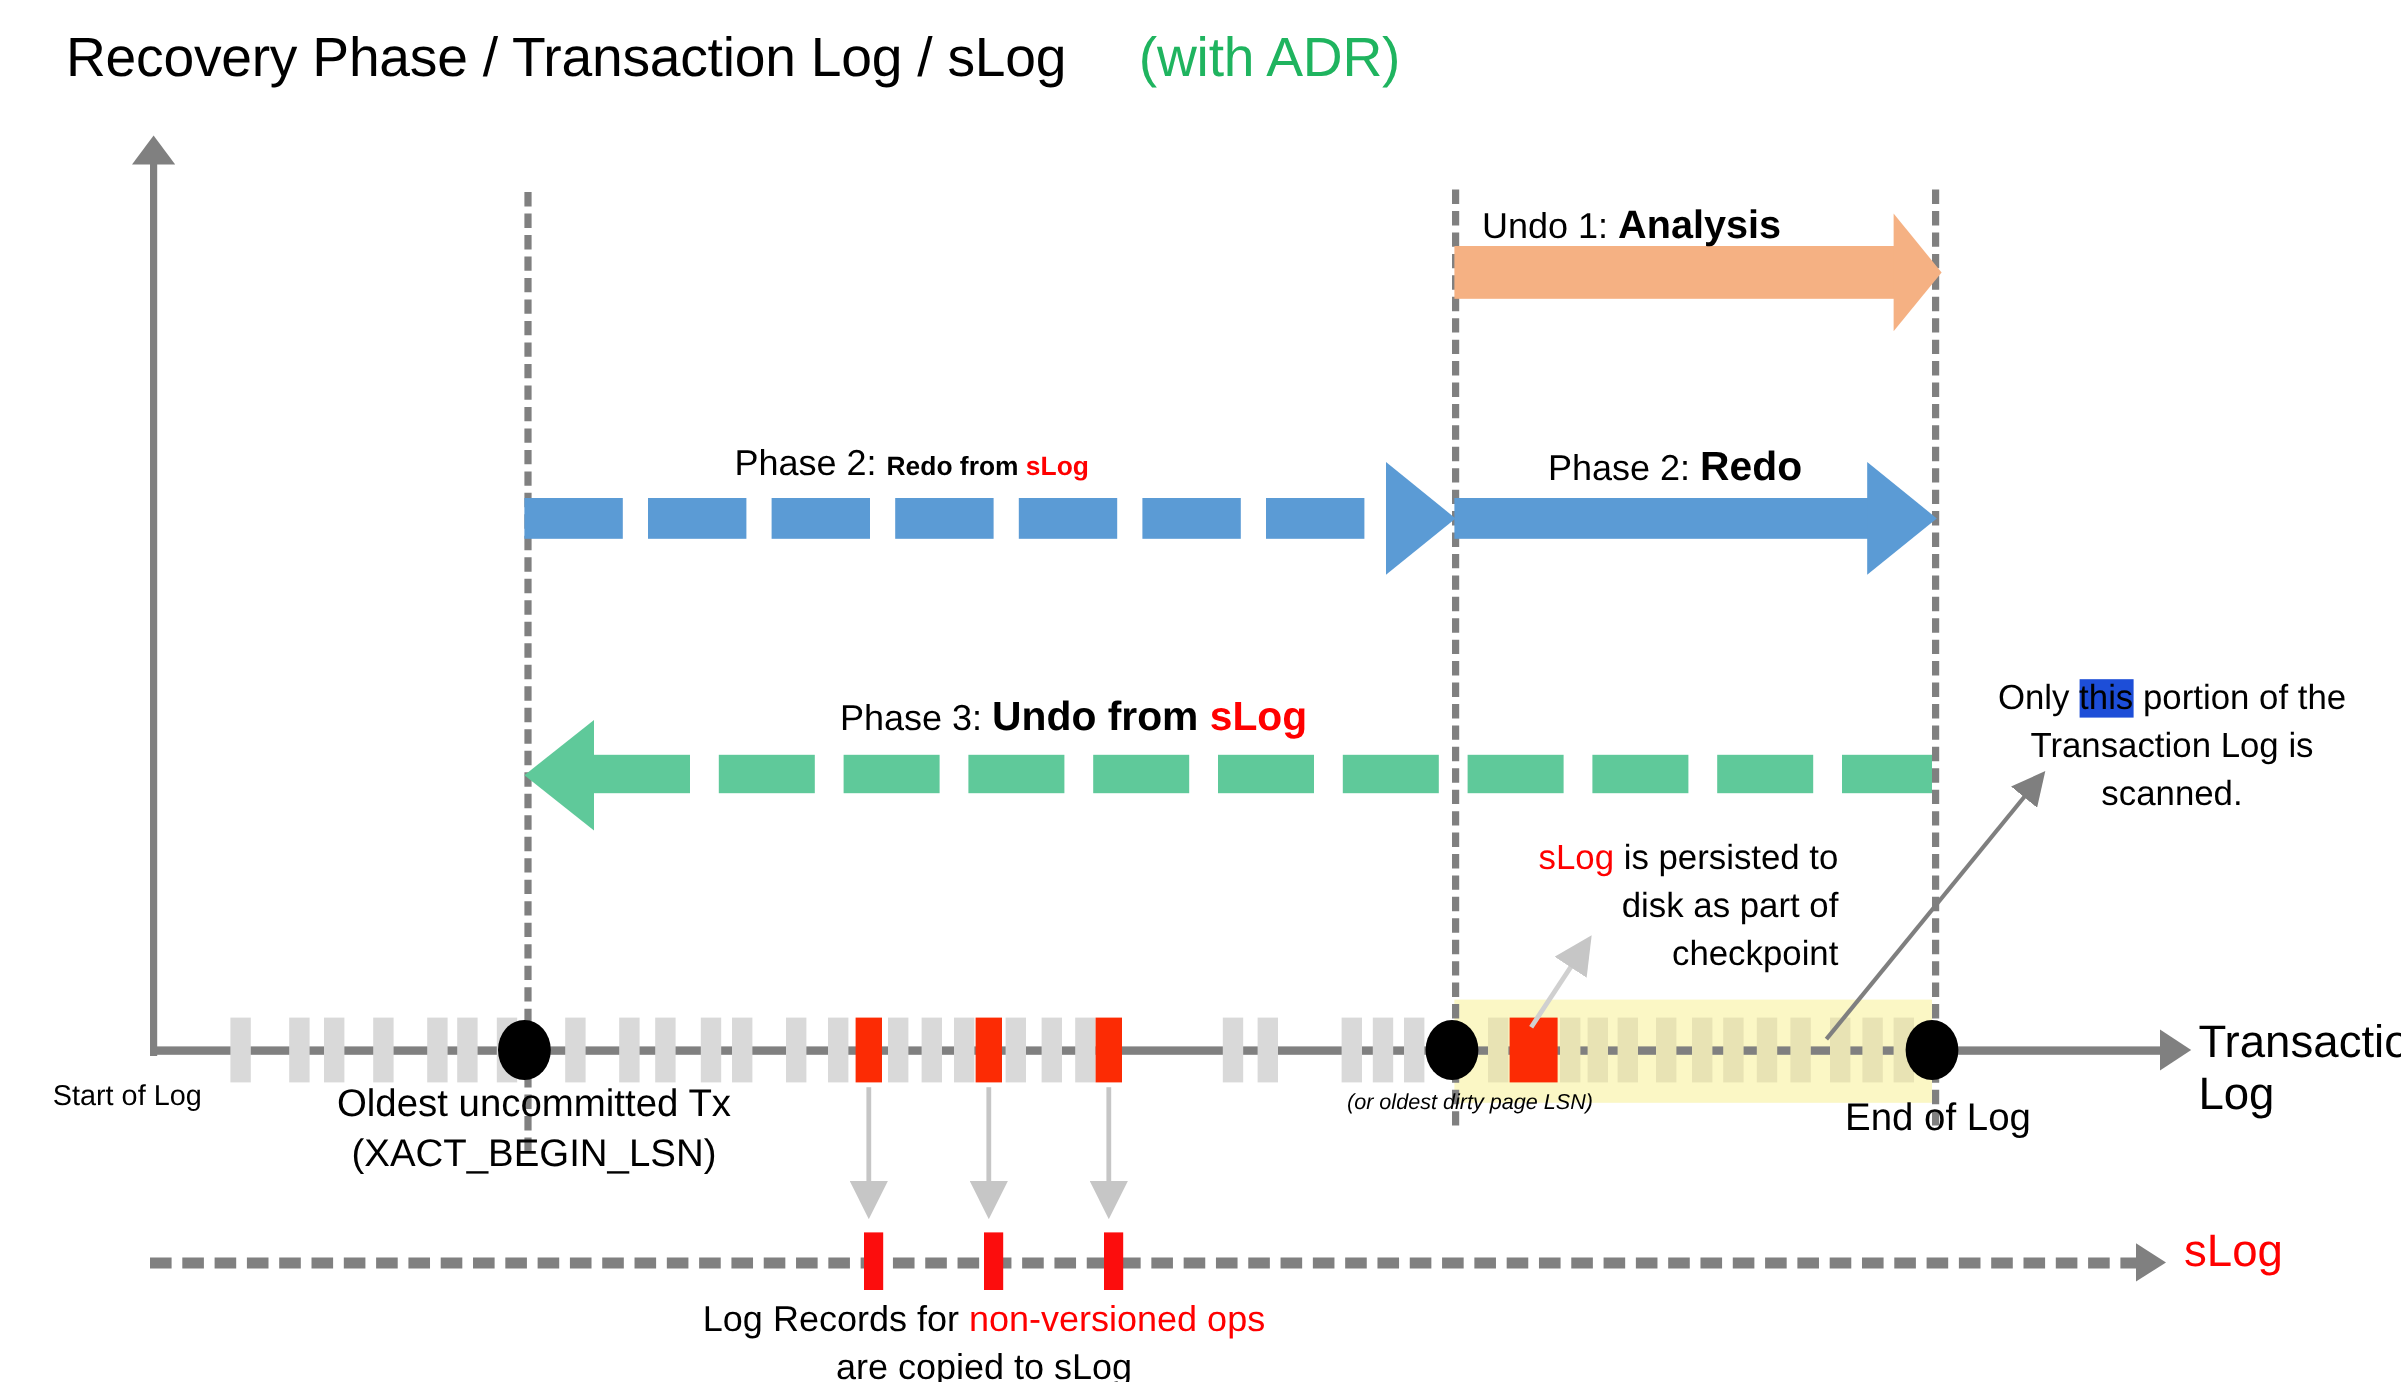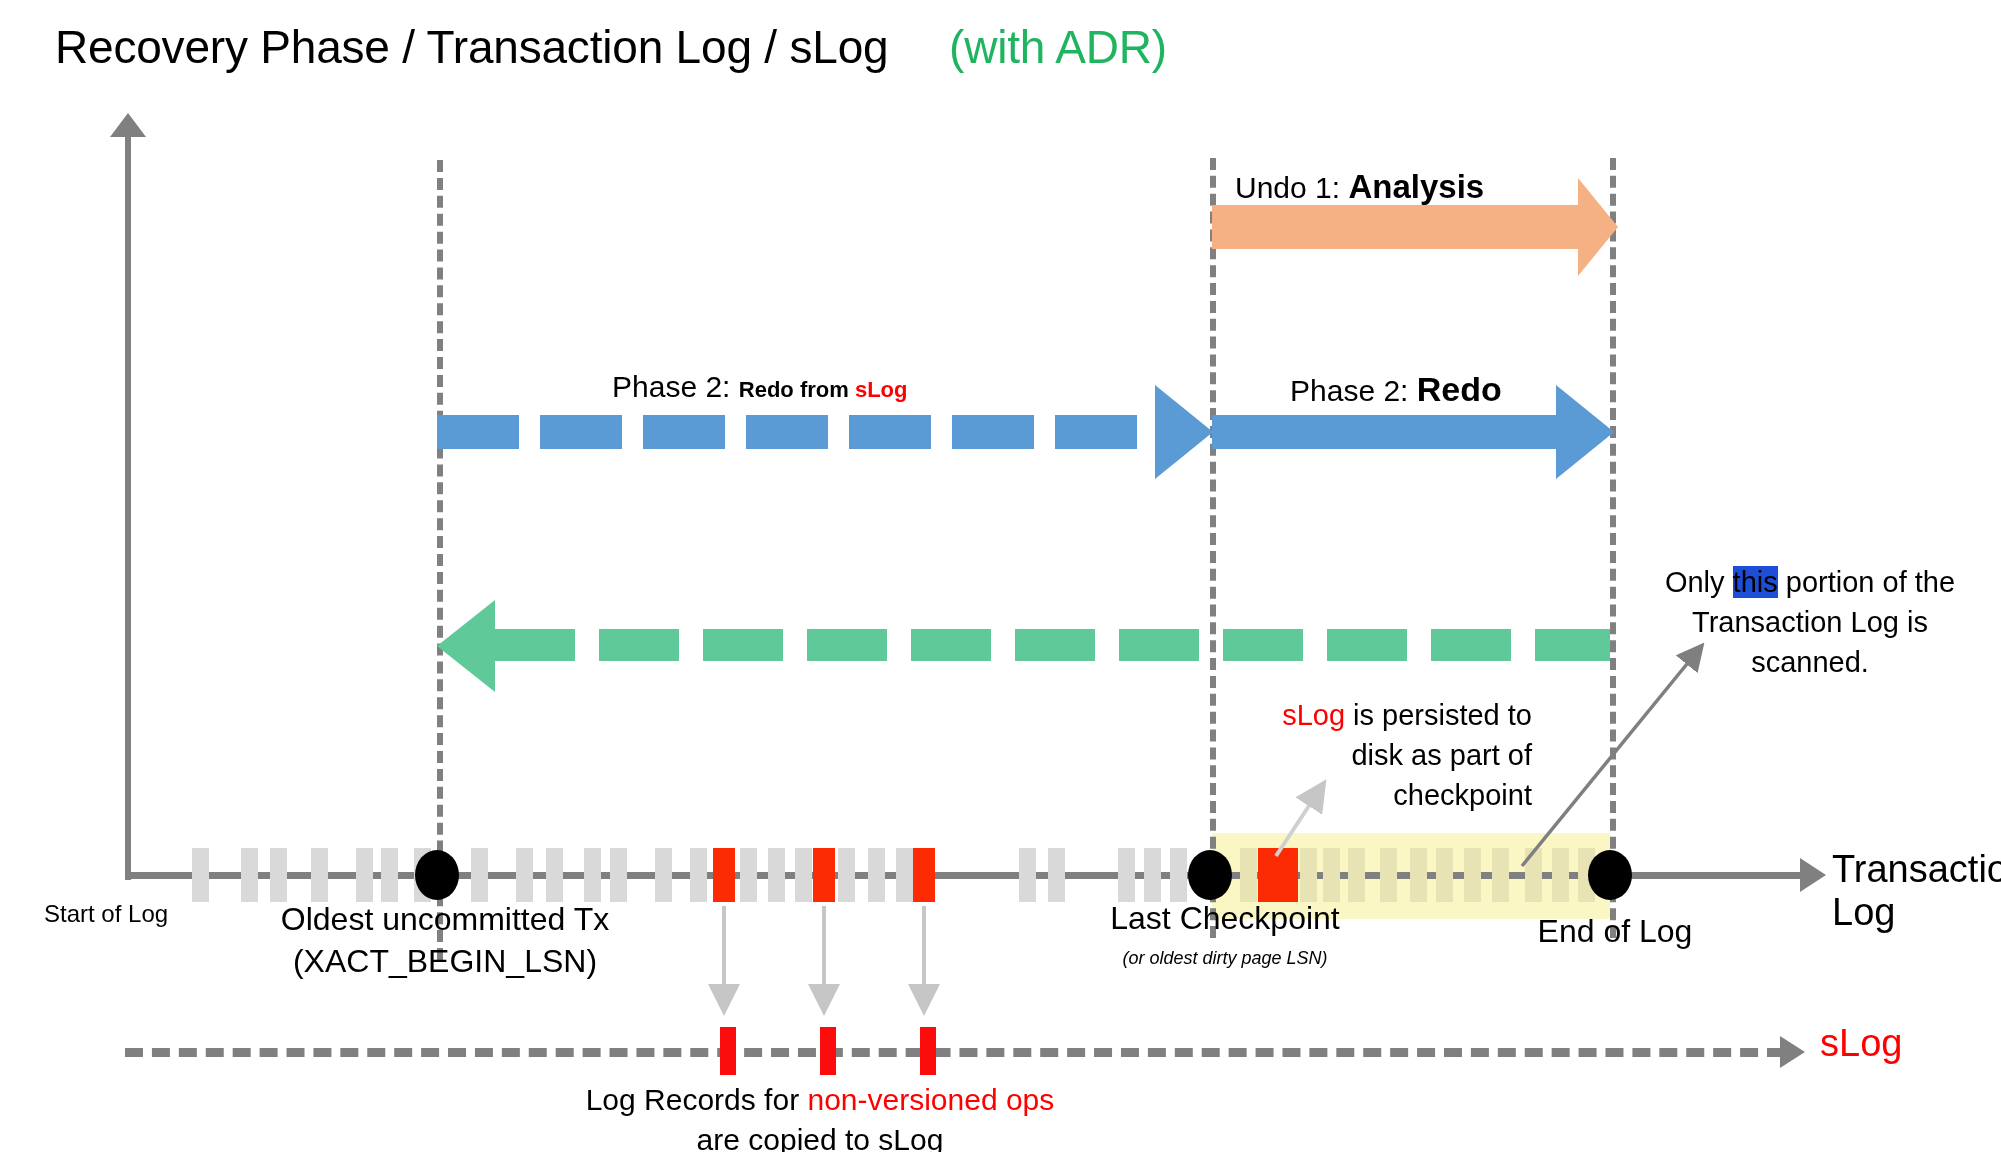--- a/index.html
+++ b/index.html
@@ -165,20 +165,21 @@
     <span class="dashseg" style="left: 208px; width: 80px; background: rgb(95, 201, 154);"></span>
     <span class="dashseg" style="left: 312px; width: 80px; background: rgb(95, 201, 154);"></span>
     <span class="dashseg" style="left: 416px; width: 80px; background: rgb(95, 201, 154);"></span>
     <span class="dashseg" style="left: 520px; width: 80px; background: rgb(95, 201, 154);"></span>
     <span class="dashseg" style="left: 624px; width: 80px; background: rgb(95, 201, 154);"></span>
     <span class="dashseg" style="left: 728px; width: 80px; background: rgb(95, 201, 154);"></span>
     <span class="dashseg" style="left: 832px; width: 80px; background: rgb(95, 201, 154);"></span>
     <span class="dashseg" style="left: 936px; width: 80px; background: rgb(95, 201, 154);"></span>
     <span class="dashseg" style="left: 1040px; width: 75px; background: rgb(95, 201, 154);"></span>
   </div>
+  <div class="abs nosel" id="ph3-label"><span>Phase 3: </span><b><span>Undo from </span><span class="redtxt">sLog</span></b></div>
 
   <div class="abs" id="tl-line"></div>
   <div class="abs" id="tl-head"></div>
 
   <div class="tick" style="left:192px;"></div>
   <div class="tick" style="left:241px;"></div>
   <div class="tick" style="left:270px;"></div>
   <div class="tick" style="left:311px;"></div>
   <div class="tick" style="left:356px;"></div>
   <div class="tick" style="left:381px;"></div>
@@ -249,21 +250,20 @@
   </svg>
 
   <div class="abs nosel lbl" id="lbl-startlog">Start of Log</div>
 
   <div class="abs nosel lbl" id="lbl-oldest">
     <div>Oldest uncommitted Tx</div>
     <div>(XACT_BEGIN_LSN)</div>
   </div>
 
   <div class="abs nosel lbl" id="lbl-checkpoint">
-    <div>Last Checkpoint</div>
     <div class="sub">(or oldest dirty page LSN)</div>
   </div>
 
   <div class="abs nosel lbl" id="lbl-endlog">End of Log</div>
 
   <div class="abs nosel" id="lbl-txlog">Transaction Log</div>
 
   <div class="abs nosel" id="lbl-slog">sLog</div>
 
   <div class="abs nosel" id="ann-scan">

